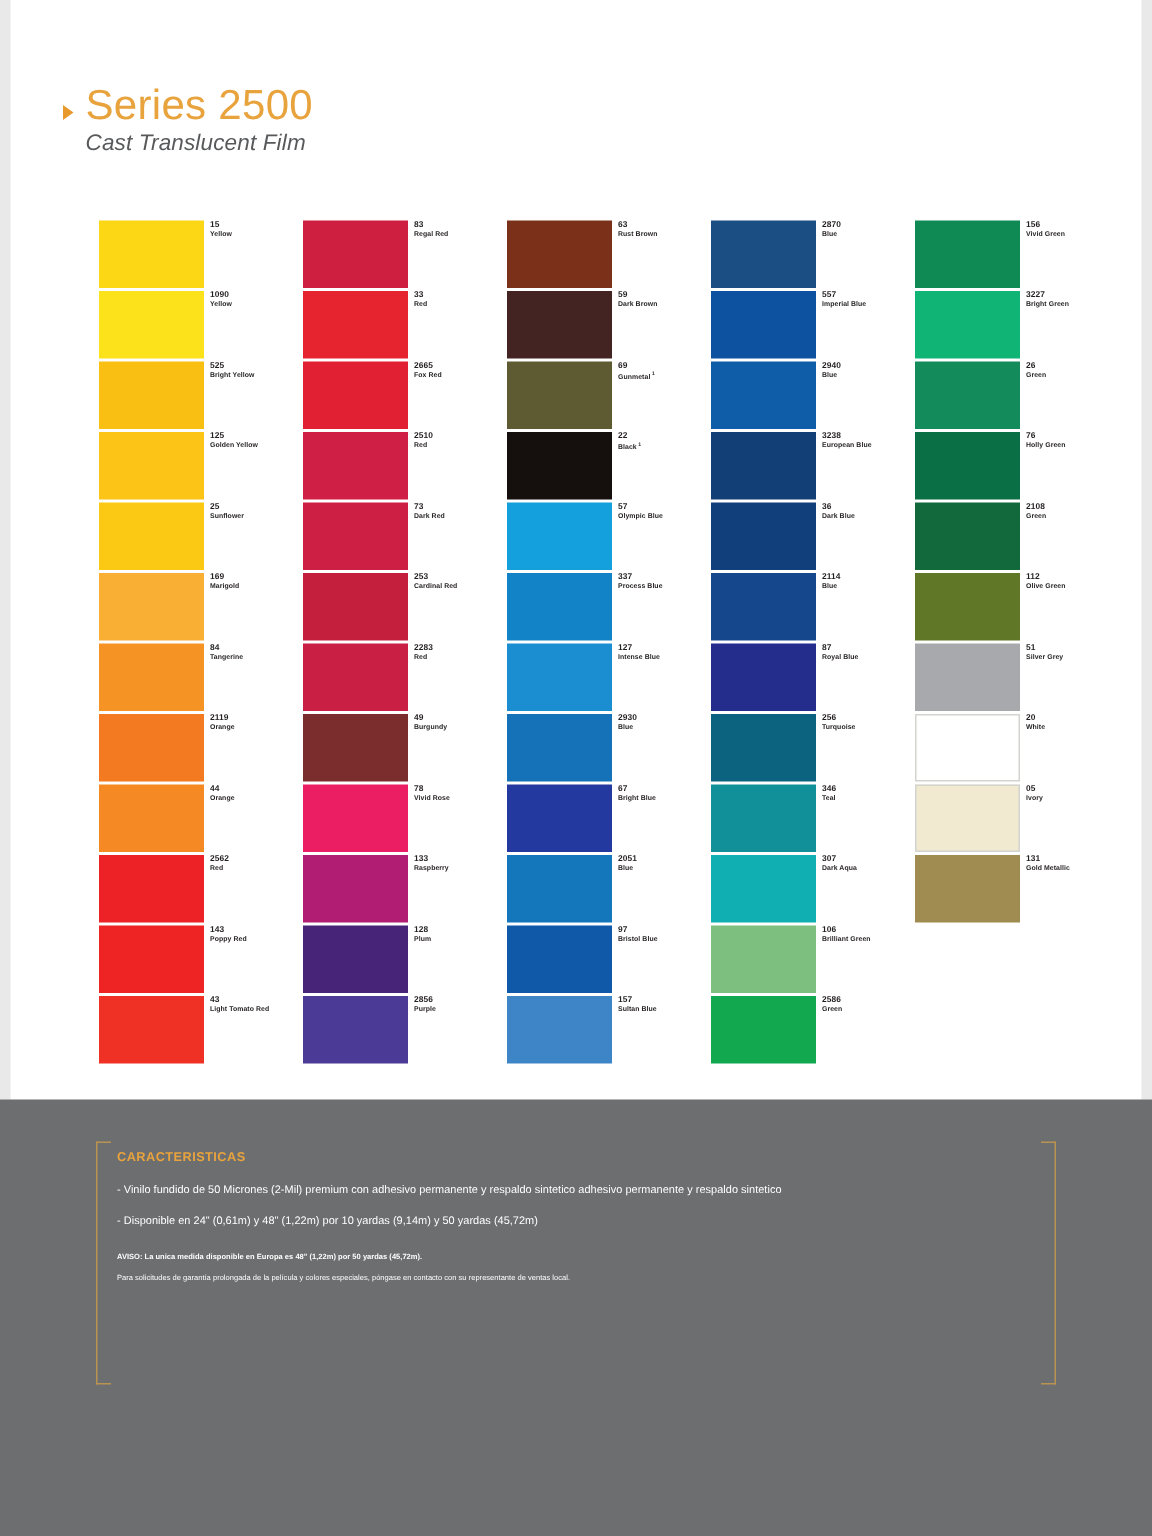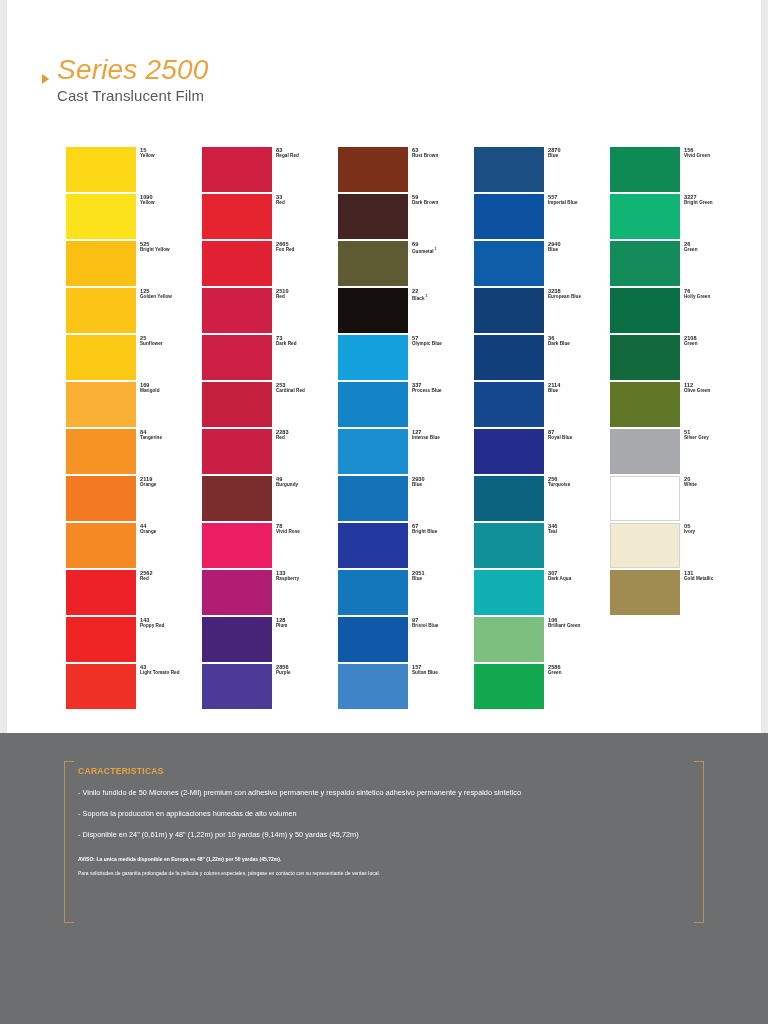--- a/index.html
+++ b/index.html
@@ -44,22 +44,21 @@
   }
 
   
   .header {
     position: absolute;
     left: 42px; top: 55px;
     width: 480px;
   }
   .title-row {
     display: flex;
-    align-items: flex-end;
-    font-style: italic;
+    align-items: flex-start;
   }
   .tri-marker {
     width: 0; height: 0;
     border-top: 5px solid transparent;
     border-bottom: 5px solid transparent;
     border-left: 7px solid #e8992b;
     margin-top: 15px;
     margin-right: 8px;
     flex: none;
   }
@@ -72,20 +71,21 @@
     white-space: nowrap;
   }
   .subtitle {
     margin-left: 15px;
     margin-top: 3px;
     font-size: 15px;
     font-weight: 400;
     color: #58595b;
     letter-spacing: 0.1px;
     white-space: nowrap;
+    font-style: italic;
   }
 
   
   .grid {
     position: absolute;
     left: 66px; top: 147px;
     width: 660px;
     display: flex;
     gap: 66px;
   }
@@ -631,21 +631,20 @@
       </div>
     </div>
 
   <div class="spec-panel">
     <div class="spec-bracket-l"></div>
     <div class="spec-bracket-r"></div>
     <div class="spec-inner">
       <div class="spec-title">CARACTERISTICAS</div>
       <div id="spec-items">
           <div class="spec-item">- Vinilo fundido de 50 Micrones (2-Mil) premium con adhesivo permanente y respaldo sintetico adhesivo permanente y respaldo sintetico</div>
-          <div class="spec-item">- Soporta la producción en applicaciones húmedas de alto volumen</div>
           <div class="spec-item">- Disponible en 24" (0,61m) y 48" (1,22m) por 10 yardas (9,14m) y 50 yardas (45,72m)</div>
         </div>
       <div class="fineprint" id="fineprint">
           <div class="fine-line">AVISO: La unica medida disponible en Europa es 48" (1,22m) por 50 yardas (45,72m).</div>
           <div class="fine-line regular">Para solicitudes de garantía prolongada de la película y colores especiales, póngase en contacto con su representante de ventas local.</div>
         </div>
     </div>
   </div>
 
 </div>

